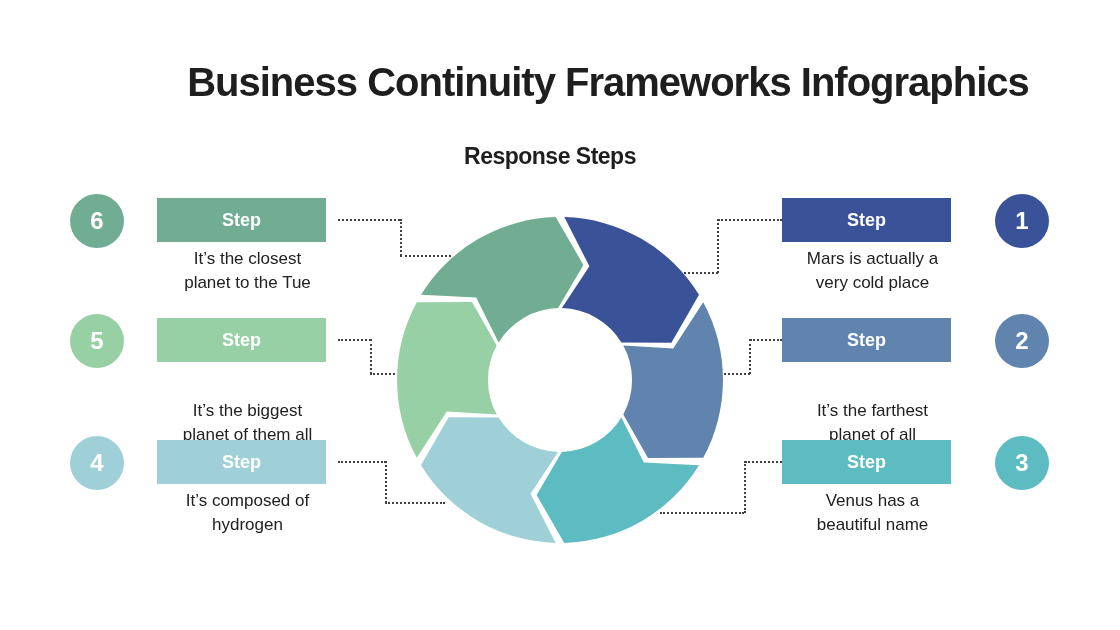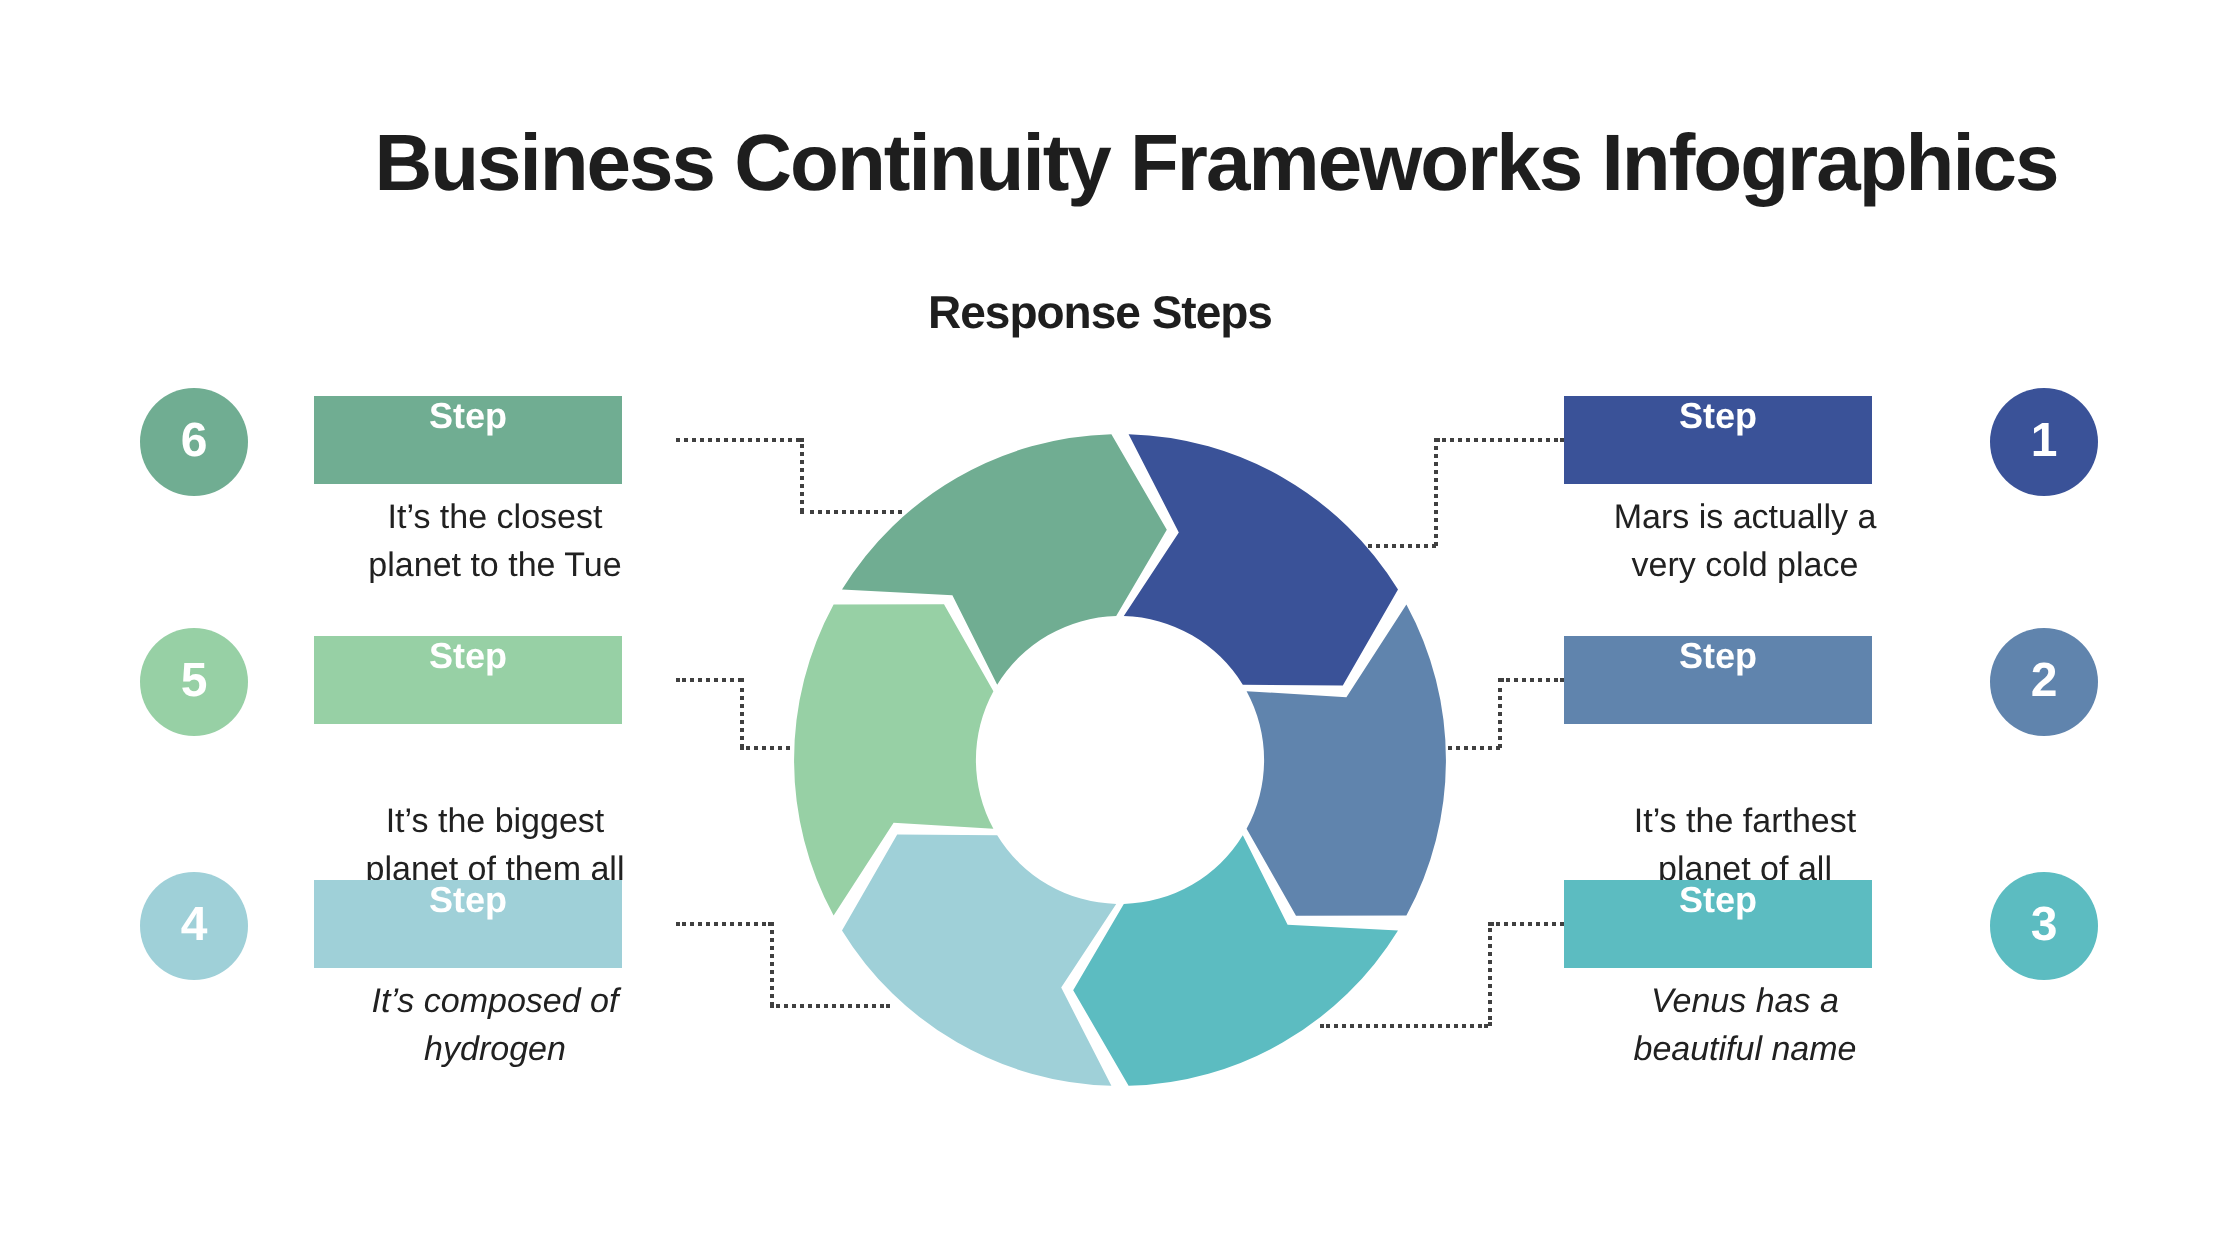--- a/index.html
+++ b/index.html
@@ -21,37 +21,37 @@
     text-align:center;
     font-size:23px;font-weight:700;color:#1e1e1e;
     letter-spacing:-0.5px;
   }
   .num-circle{
     position:absolute;width:54px;height:54px;border-radius:50%;
     display:flex;align-items:center;justify-content:center;
     color:#ffffff;font-size:24px;font-weight:700;
   }
   .step-box{
-    position:absolute;width:154px;height:44px;
-    display:flex;justify-content:center;
+    position:absolute;width:169px;height:44px;
+    display:flex;align-items:center;justify-content:center;
     color:#ffffff;font-size:18px;font-weight:700;
   }
   .step-desc{
     position:absolute;width:181px;
     text-align:center;
     font-size:17px;line-height:24px;color:#212121;
     white-space:pre-line;
   }
   .col-left-box{left:157px;}
   .col-right-box{left:782px;}
   .col-left-circle{left:70px;}
   .col-right-circle{left:995px;}
   .row1-circle{top:194px;} .row2-circle{top:314px;} .row3-circle{top:436px;}
   .row1-box{top:198px;}    .row2-box{top:318px;}    .row3-box{top:440px;}
-  .row1-desc{top:247px;}   .row2-desc{top:367px;margin-top:32px;}   .row3-desc{top:489px;font-style:italic;}
+  .row1-desc{top:247px;}   .row2-desc{top:367px;margin-top:32px;}   .row3-desc{top:489px;}
   .h-dot{position:absolute;height:0;border-top:2px dotted #404040;}
   .v-dot{position:absolute;width:0;border-left:2px dotted #404040;}
   .wheel{position:absolute;left:390px;top:210px;width:340px;height:340px;}
 </style>
 </head>
 <body>
 
 <div class="title">Business Continuity Frameworks Infographics</div>
 <div class="subtitle">Response Steps</div>
 

